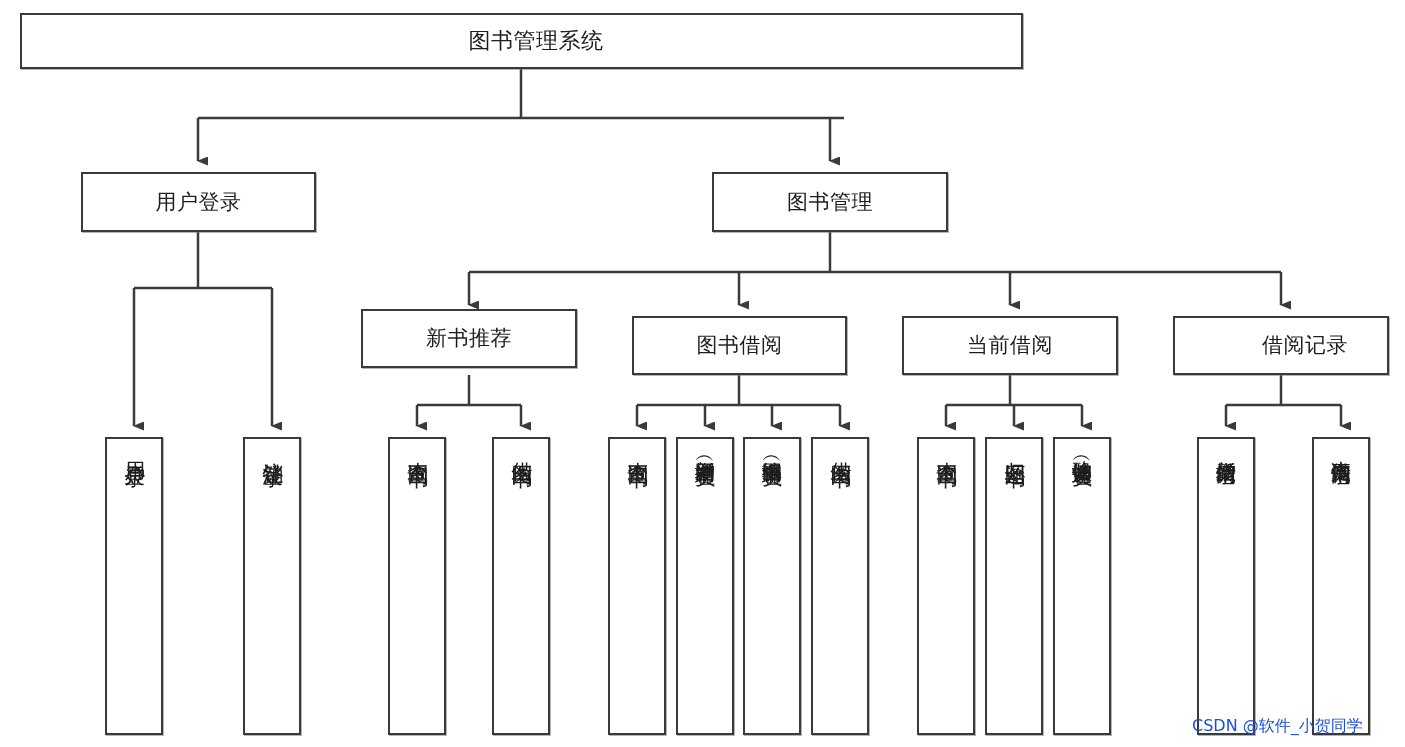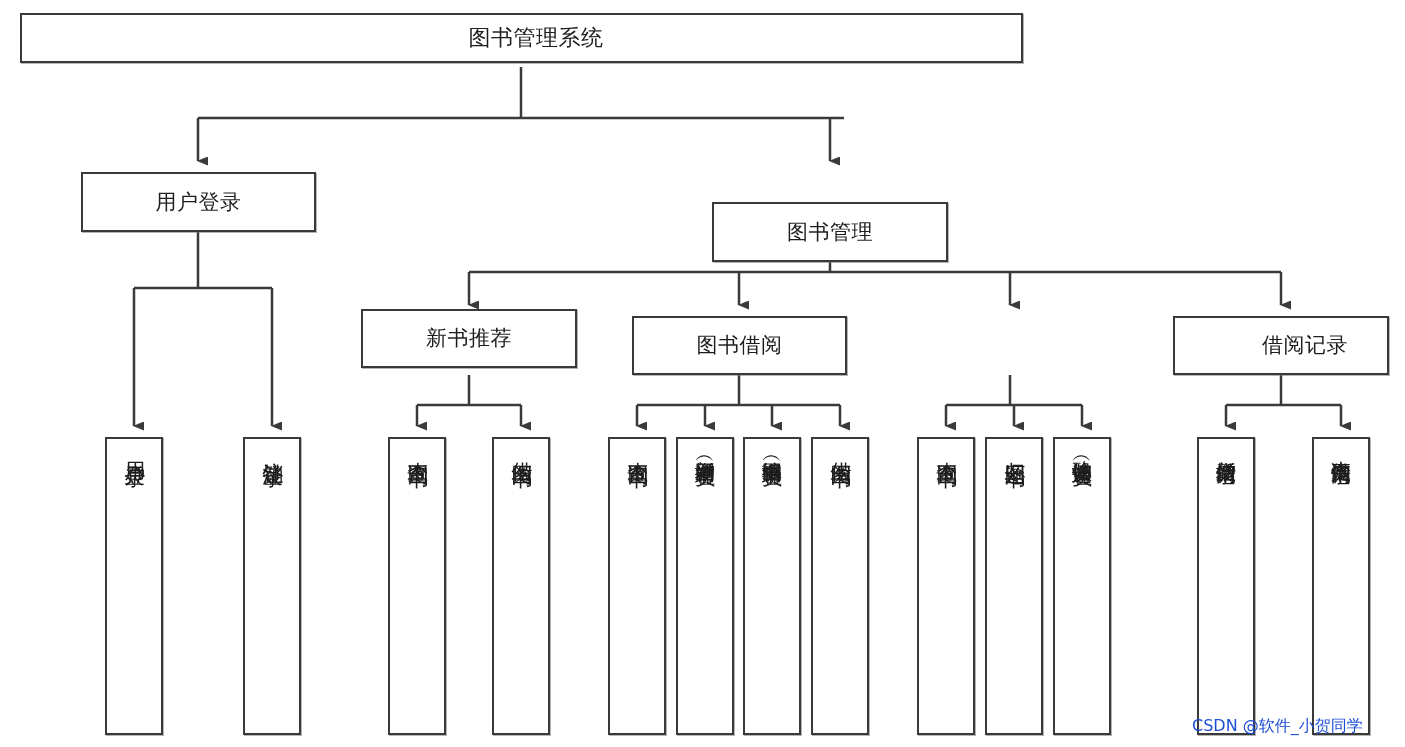--- a/index.html
+++ b/index.html
@@ -135,37 +135,40 @@
     </g>
 
     <g stroke="#3a3a3a" stroke-width="2.5" fill="none">
       <path d="M 1281,375 L 1281,405"></path>
       <path d="M 1226,405 L 1341,405"></path>
       <path d="M 1226,405 L 1226,426" marker-end="url(#arrowhead)"></path>
       <path d="M 1341,405 L 1341,426" marker-end="url(#arrowhead)"></path>
     </g>
   </svg>
 
-  <div class="node root horizontal" style="left:20px; top:13px; width:1003px; height:50px;padding-left:29px;">
+  <div class="node root horizontal" style="left:20px; top:13px; width:1003px; height:56px;padding-left:29px;">
     <span class="label">图书管理系统</span>
   </div>
 
   <div class="node horizontal" style="left:81px; top:172px; width:235px; height:60px;">
     <span class="label">用户登录</span>
   </div>
-  <div class="node horizontal" style="left:712px; top:172px; width:236px; height:60px;margin-top:30px;">
+  <div class="node horizontal" style="left:712px; top:172px; width:236px; height:60px;">
     <span class="label">图书管理</span>
   </div>
 
   <div class="node horizontal" style="left:361px; top:309px; width:216px; height:59px;">
     <span class="label">新书推荐</span>
   </div>
   <div class="node horizontal" style="left:632px; top:316px; width:215px; height:59px;">
     <span class="label">图书借阅</span>
   </div>
+  <div class="node horizontal" style="left:902px; top:316px; width:216px; height:59px;">
+    <span class="label">当前借阅</span>
+  </div>
   <div class="node horizontal" style="left:1173px; top:316px; width:216px; height:59px;padding-left:48px;">
     <span class="label">借阅记录</span>
   </div>
 
   <div class="node vertical" style="left:105px; top:437px; width:58px; height:298px;">
     <span class="label">用户登录</span>
   </div>
   <div class="node vertical" style="left:243px; top:437px; width:58px; height:298px;">
     <span class="label">注销登录</span>
   </div>

